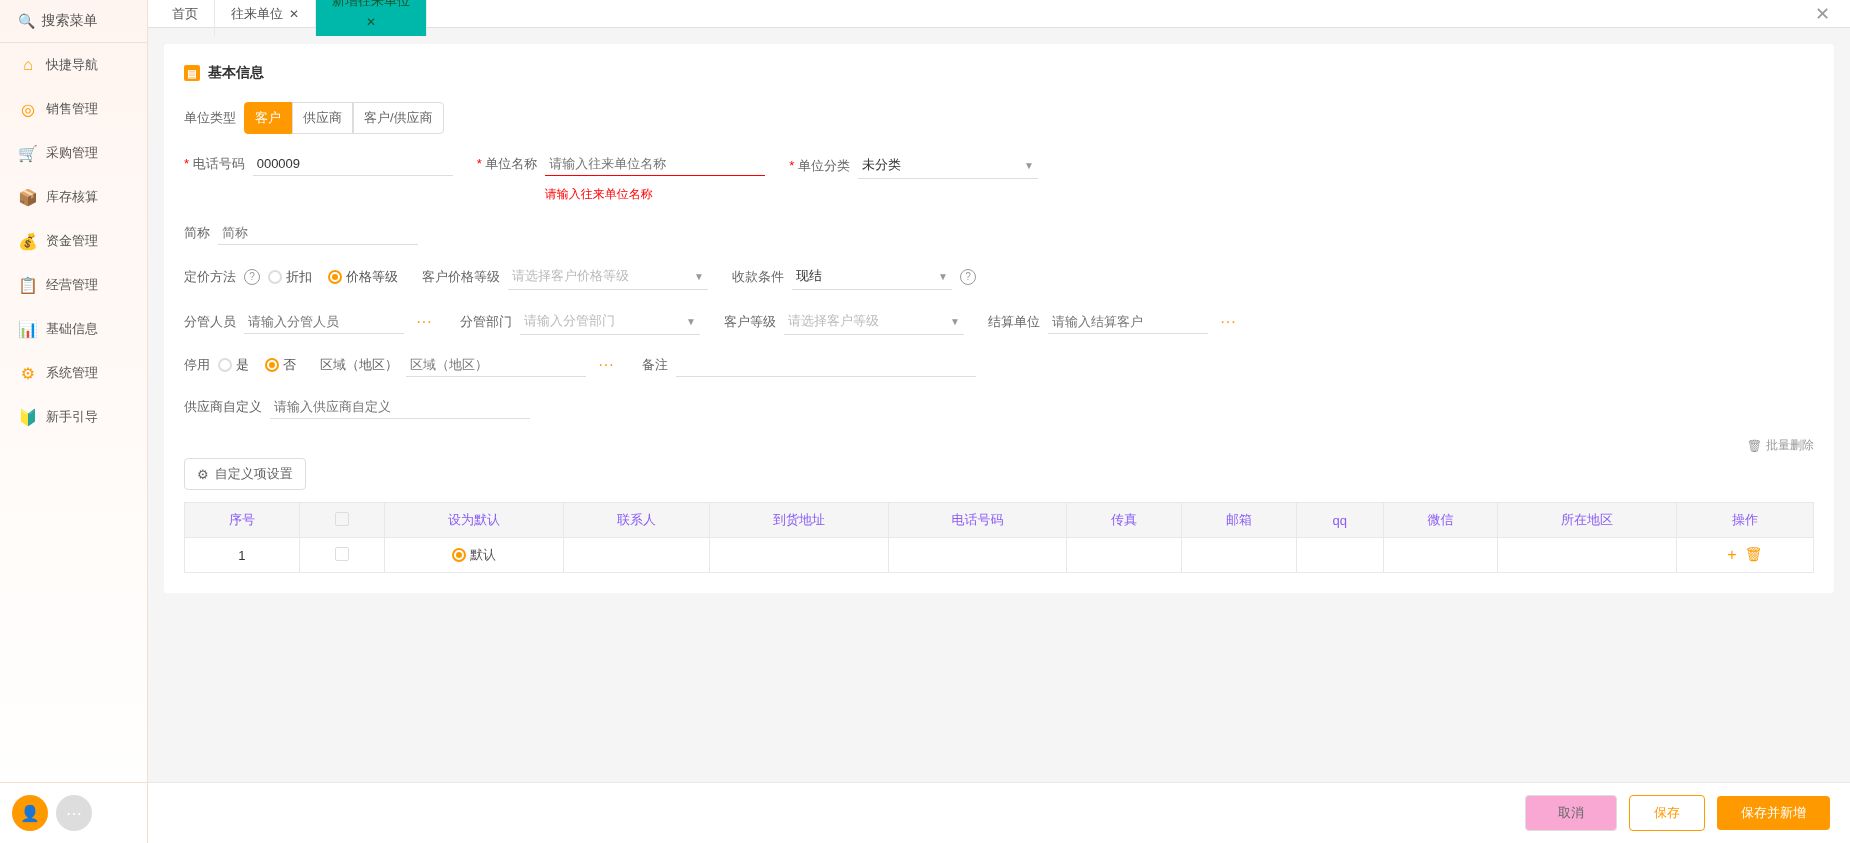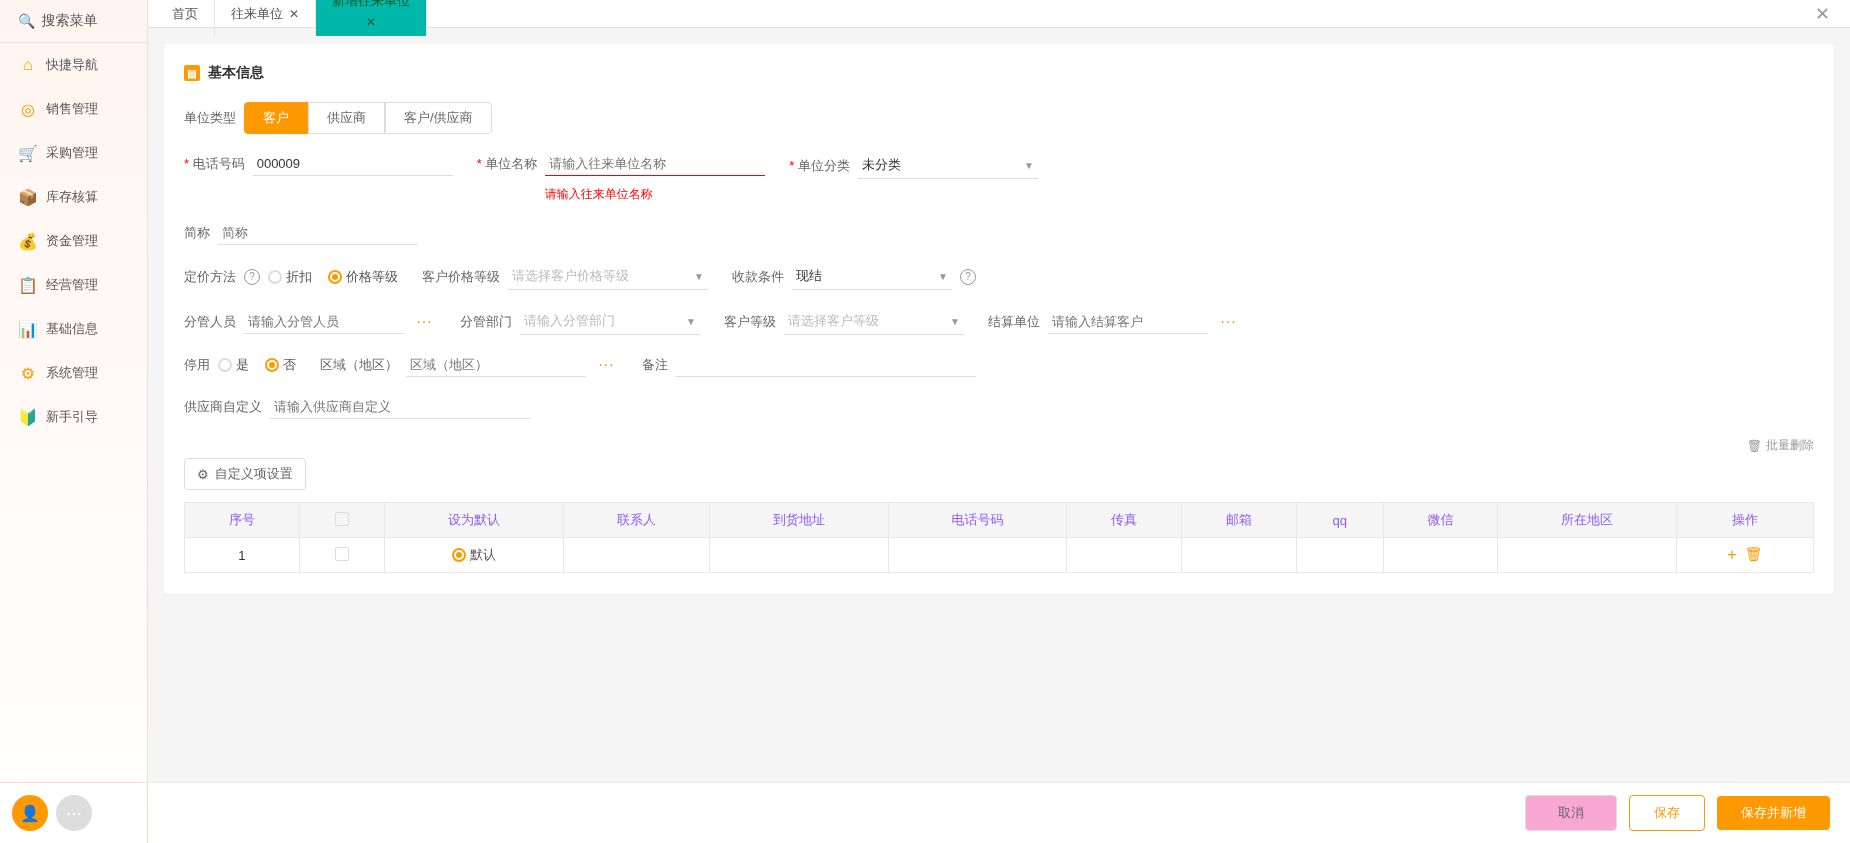--- a/index.html
+++ b/index.html
@@ -190,21 +190,21 @@
     }
     .form-select span.value { color: #333; flex: 1; }
     .form-select .chevron { color: #999; font-size: 10px; }
 
     
     .type-btn-group {
       display: flex;
       gap: 0;
     }
     .type-btn {
-      padding: 6px 18px;
+      padding: 6px 10px;
       border: 1px solid #ddd;
       background: white;
       cursor: pointer;
       font-size: 13px;
       color: #666;
     }
     .type-btn.active {
       background: #f90;
       color: white;
       border-color: #f90;

